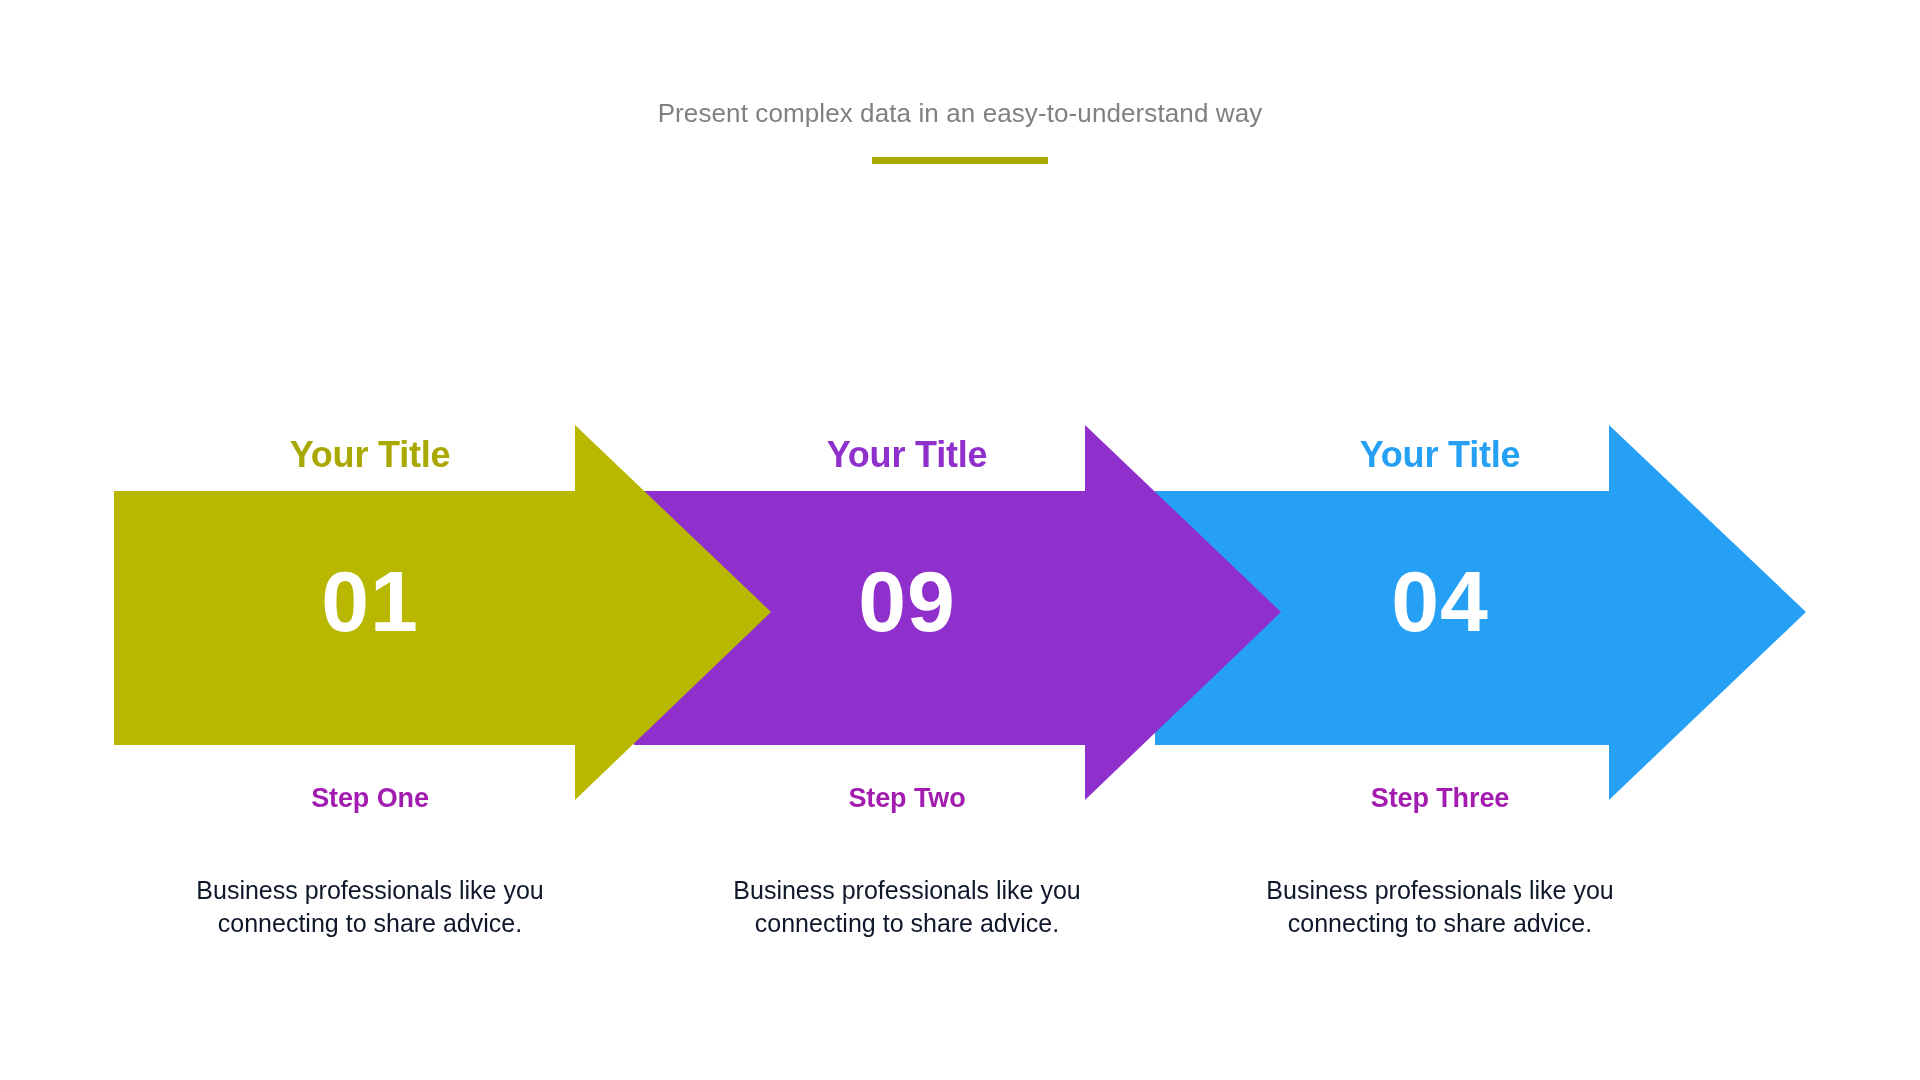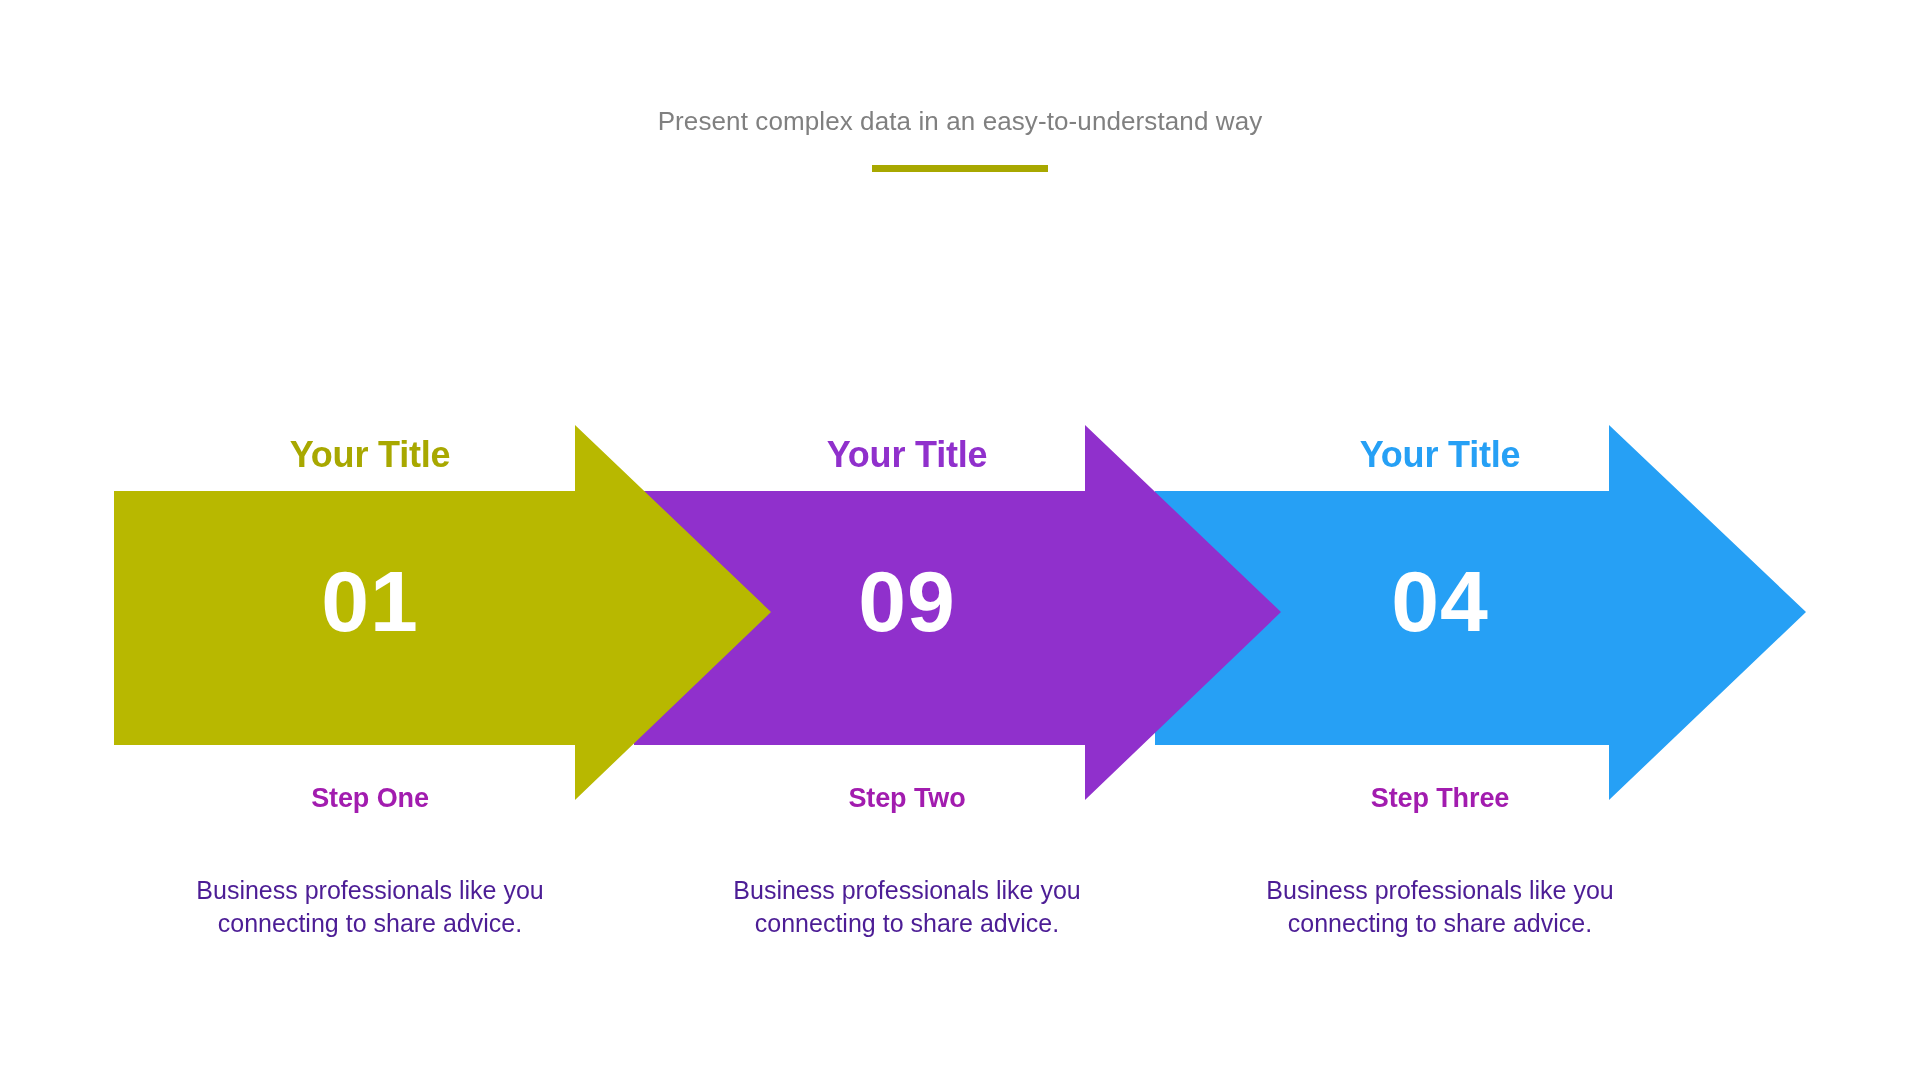--- a/index.html
+++ b/index.html
@@ -37,21 +37,21 @@
     color: #152C62;
     letter-spacing: -0.5px;
     line-height: 1.05;
     margin: 0;
     font-family: "Liberation Sans", sans-serif;
   }
   .subtitle {
     font-size: 26px;
     font-weight: normal;
     color: #808080;
-    margin: 8px;
+    margin: 0;
     padding-top: 20px;
     letter-spacing: 0.1px;
     font-family: "Liberation Sans", sans-serif;
   }
   .divider {
     width: 176px;
     height: 7px;
     background: #A8A800;
     margin: 28px auto 0 auto;
   }
@@ -115,21 +115,21 @@
     letter-spacing: -0.1px;
     font-family: "Liberation Sans", sans-serif;
   }
   .step-desc {
     position: absolute;
     top: 874px;
     left: 0;
     width: 420px;
     font-size: 25px;
     font-weight: normal;
-    color: #4c1d95;
+    color: #0f172a;
     line-height: 1.32;
     font-family: "Liberation Sans", sans-serif;
   }
 
   .c1 .step-title { color: #A8A800; }
   .c2 .step-title { color: #9030CC; }
   .c3 .step-title { color: #26A0F5; }
 </style>
 </head>
 <body>

